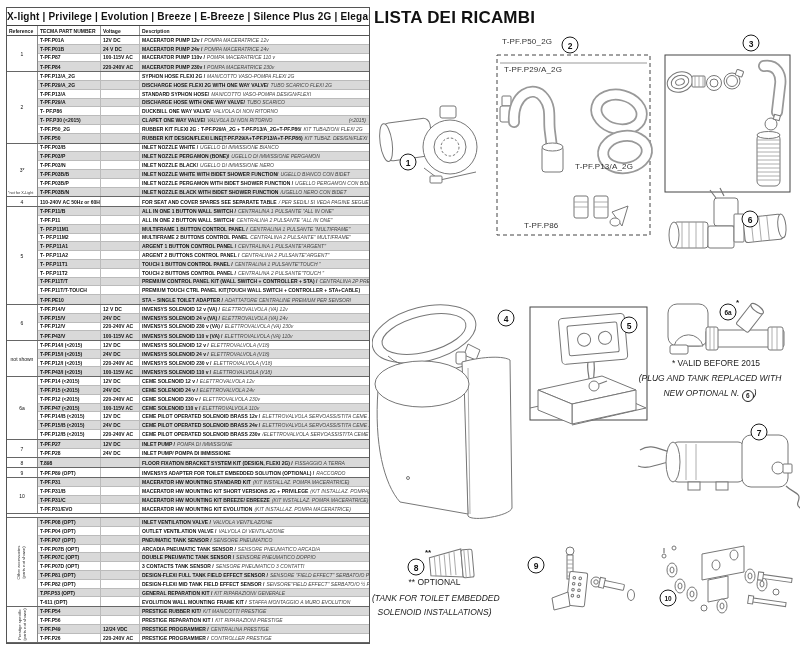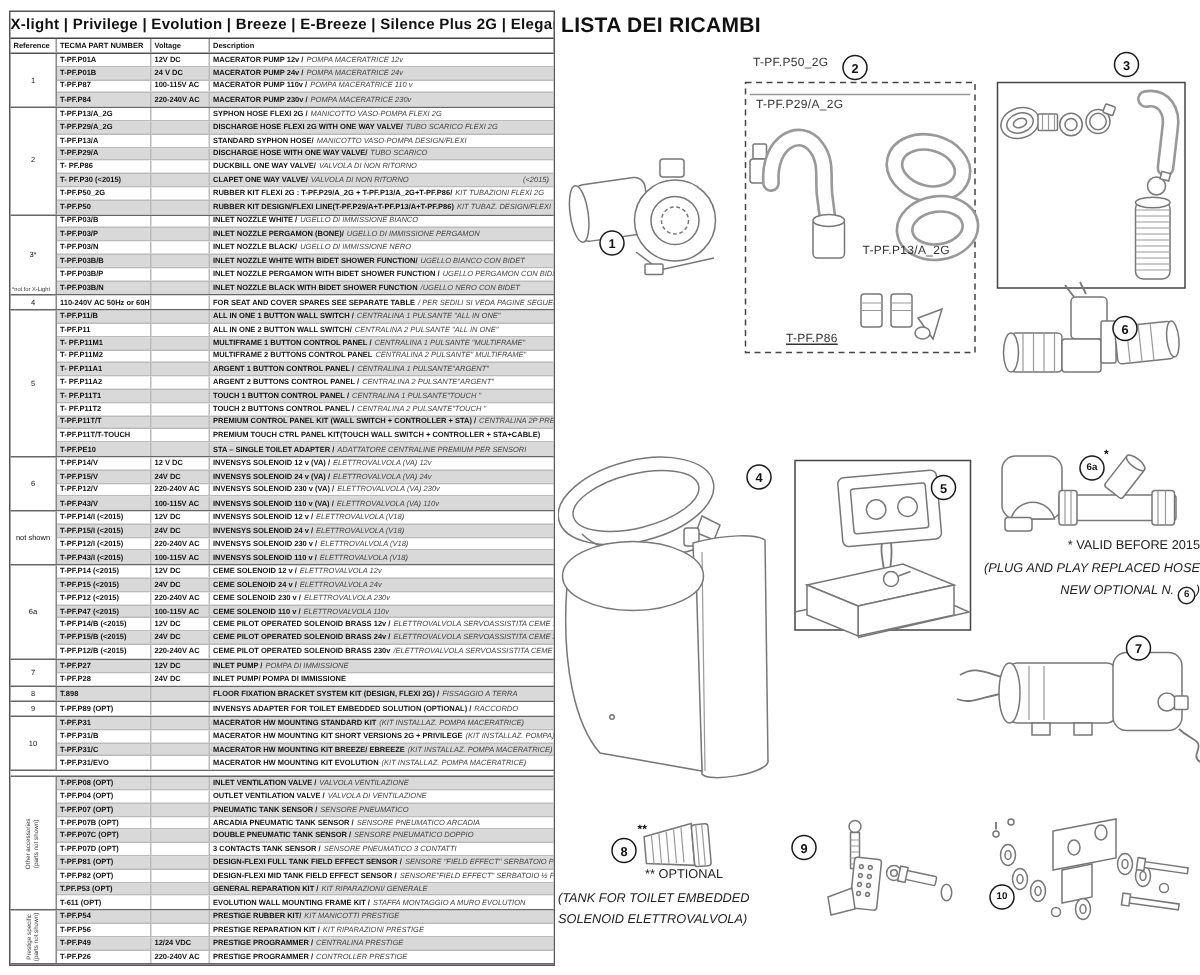--- a/index.html
+++ b/index.html
@@ -26,23 +26,23 @@
   .rows .trow:last-child{border-bottom:none;}
   .trow.shade{background:#d9d9d9;}
   .c{display:flex;align-items:center;overflow:hidden;white-space:nowrap;font-size:5px;padding-left:2px;}
   .c.p{font-weight:bold;border-right:1px solid #bbb;}
   .c.v{font-weight:bold;border-right:1px solid #bbb;}
   .db{font-weight:bold;}
   .di{font-style:italic;color:#444;margin-left:2px;}
   .dr{margin-left:auto;font-style:italic;color:#444;padding-right:3px;}
   
   .diagram-panel{position:absolute;left:372px;top:0;width:428px;height:650px;}
-  .d-title{position:absolute;left:2px;top:8px;font-size:14px;font-weight:bold;letter-spacing:.2px;}
+  .d-title{position:absolute;left:2px;top:8px;font-size:17px;font-weight:bold;letter-spacing:.2px;}
   .dlabel{position:absolute;font-size:8px;color:#333;letter-spacing:.2px;white-space:nowrap;}
-  .dnote{position:absolute;font-size:8.5px;color:#222;text-align:right;white-space:nowrap;}
+  .dnote{position:absolute;font-size:8.5px;color:#222;text-align:center;white-space:nowrap;}
   .it{font-style:italic;}
   .callout{position:absolute;width:15px;height:15px;border:1.4px solid #1a1a1a;border-radius:50%;
            background:#fff;display:flex;align-items:center;justify-content:center;font-size:8.5px;
            font-weight:bold;transform:translate(-50%,-50%);z-index:3;}
   .callout.small{font-size:6.5px;}
   .c-star{position:absolute;font-size:8px;font-weight:bold;z-index:3;}
   .mini-badge{display:inline-flex;width:10px;height:10px;border:1px solid #222;border-radius:50%;
            font-size:6.5px;align-items:center;justify-content:center;font-weight:bold;
            vertical-align:-2px;font-style:normal;}
   
@@ -926,25 +926,25 @@
         <rect class="ln" x="390" y="576" width="30" height="4"></rect>
         <rect class="ln" x="386" y="574" width="5" height="8"></rect>
       </g>
     </g>
   </svg>
 
   <div class="d-title">LISTA DEI RICAMBI</div>
   <div class="dlabel" style="left:130px;top:37px;">T-PF.P50_2G</div>
   <div class="dlabel" style="left:132px;top:65px;">T-PF.P29/A_2G</div>
   <div class="dlabel" style="left:203px;top:162px;">T-PF.P13/A_2G</div>
-  <div class="dlabel" style="left:152px;top:221px;text-decoration:underline;">T-PF.P86</div>
+  <div class="dlabel" style="left:152px;top:221px;">T-PF.P86</div>
 
   <div class="dnote" style="left:260px;top:358px;width:168px;">* VALID BEFORE 2015</div>
-  <div class="dnote it" style="left:248px;top:373px;width:180px;">(PLUG AND PLAY REPLACED HOSE</div>
+  <div class="dnote it" style="left:248px;top:373px;width:180px;">(PLUG AND TANK REPLACED WITH</div>
   <div class="dnote it" style="left:248px;top:388px;width:180px;">
     <span>NEW OPTIONAL N.</span>
     <span class="mini-badge">6</span><span>)</span>
   </div>
   <div class="c-star" style="left:53px;top:548px;">**</div>
   <div class="dnote" style="left:15px;top:577px;width:95px;">** OPTIONAL</div>
   <div class="dnote it" style="left:0px;top:593px;width:125px;">(TANK FOR TOILET EMBEDDED</div>
-  <div class="dnote it" style="left:0px;top:607px;width:125px;">SOLENOID ELETTROVALVOLA)</div>
+  <div class="dnote it" style="left:0px;top:607px;width:125px;">SOLENOID INSTALLATIONS)</div>
 <div class="callout" style="left: 36px; top: 162px;">1</div><div class="callout" style="left: 198px; top: 45px;">2</div><div class="callout" style="left: 379px; top: 43px;">3</div><div class="callout" style="left: 134px; top: 318px;">4</div><div class="callout" style="left: 257px; top: 325px;">5</div><div class="callout" style="left: 378px; top: 219px;">6</div><div class="callout small" style="left: 356px; top: 312px;">6a</div><div class="c-star" style="left: 364px; top: 298px;">*</div><div class="callout" style="left: 387px; top: 432px;">7</div><div class="callout" style="left: 44px; top: 567px;">8</div><div class="callout" style="left: 164px; top: 565px;">9</div><div class="callout small" style="left: 296px; top: 598px;">10</div></div>
 
 </body></html>

